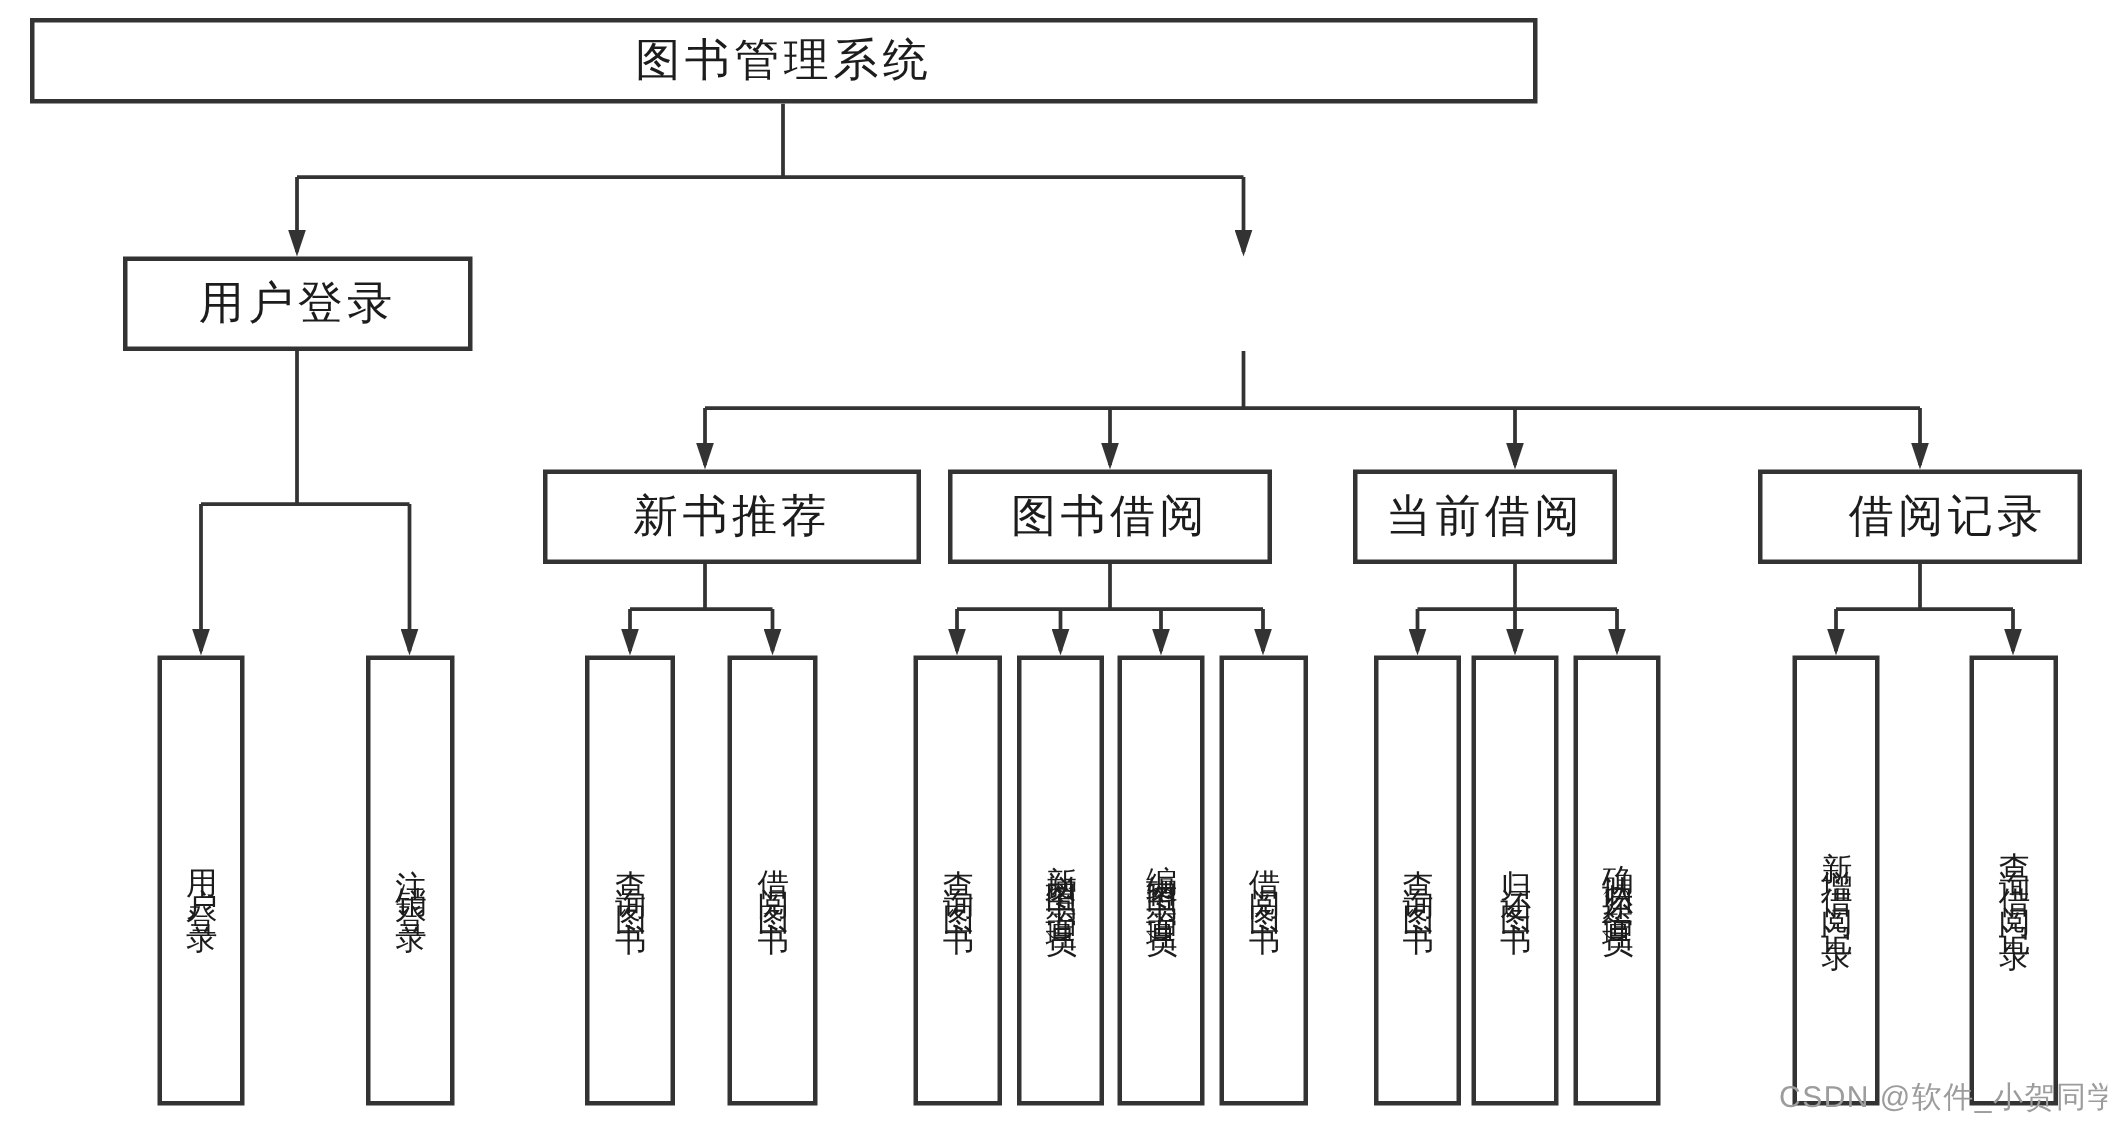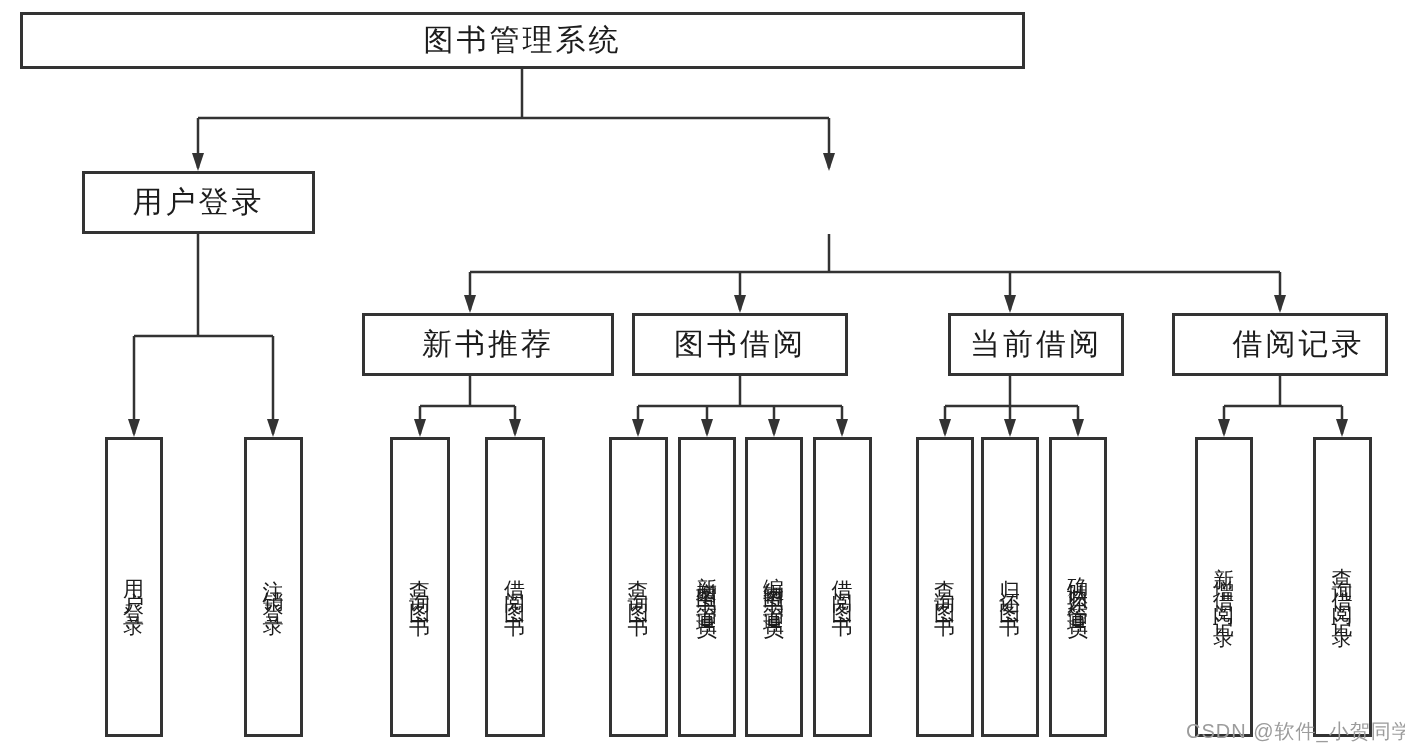--- a/index.html
+++ b/index.html
@@ -126,21 +126,21 @@
   <div class="node h" style="left:82px; top:171px; width:233px; height:63px;">
     <span>用户登录</span>
   </div>
 
   <div class="node h" style="left:362px; top:313px; width:252px; height:63px;">
     <span>新书推荐</span>
   </div>
   <div class="node h" style="left:632px; top:313px; width:216px; height:63px;">
     <span>图书借阅</span>
   </div>
-  <div class="node h" style="left:902px; top:313px; width:176px; height:63px;margin-left:46px;">
+  <div class="node h" style="left:902px; top:313px; width:176px; height:63px;">
     <span>当前借阅</span>
   </div>
   <div class="node h" style="left:1172px; top:313px; width:216px; height:63px;padding-left:37px;">
     <span>借阅记录</span>
   </div>
 
   <div class="node v" style="left:105px; top:437px; width:58px; height:300px;">
     <span>用户登录</span>
   </div>
   <div class="node v" style="left:244px; top:437px; width:59px; height:300px;">

